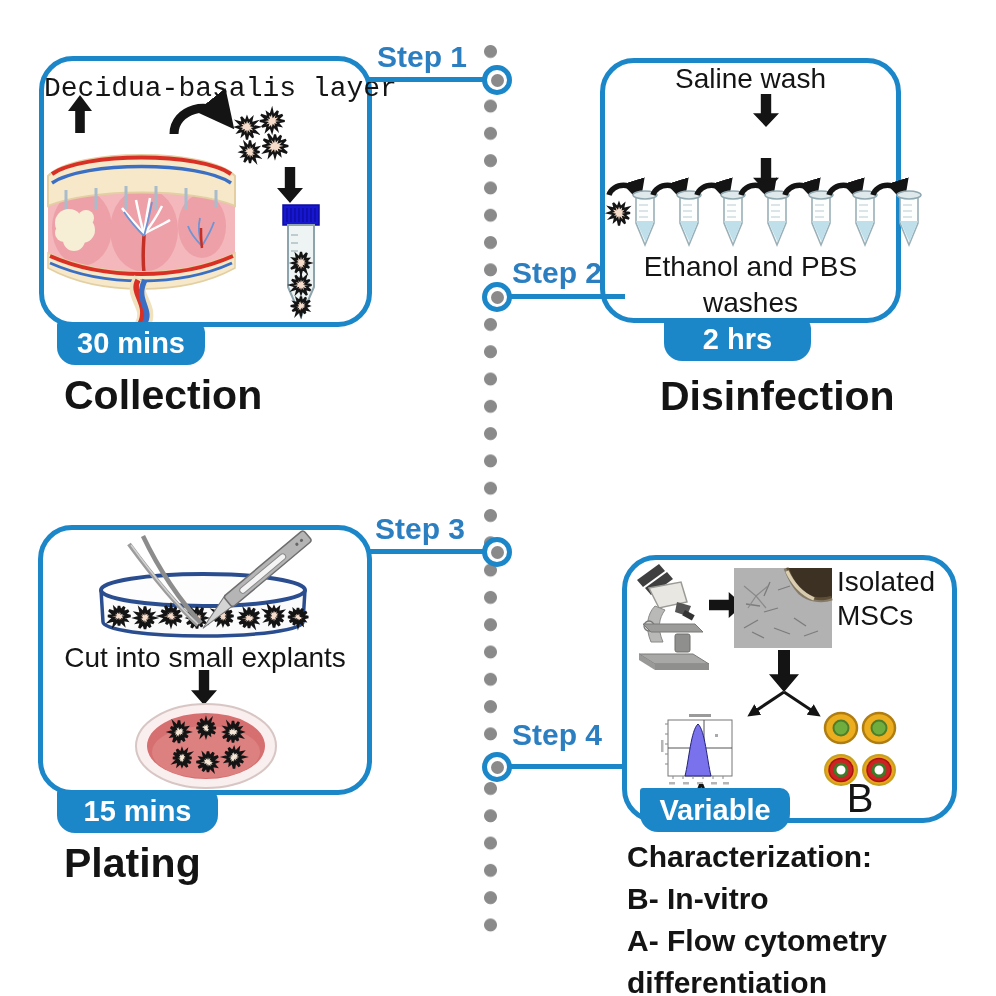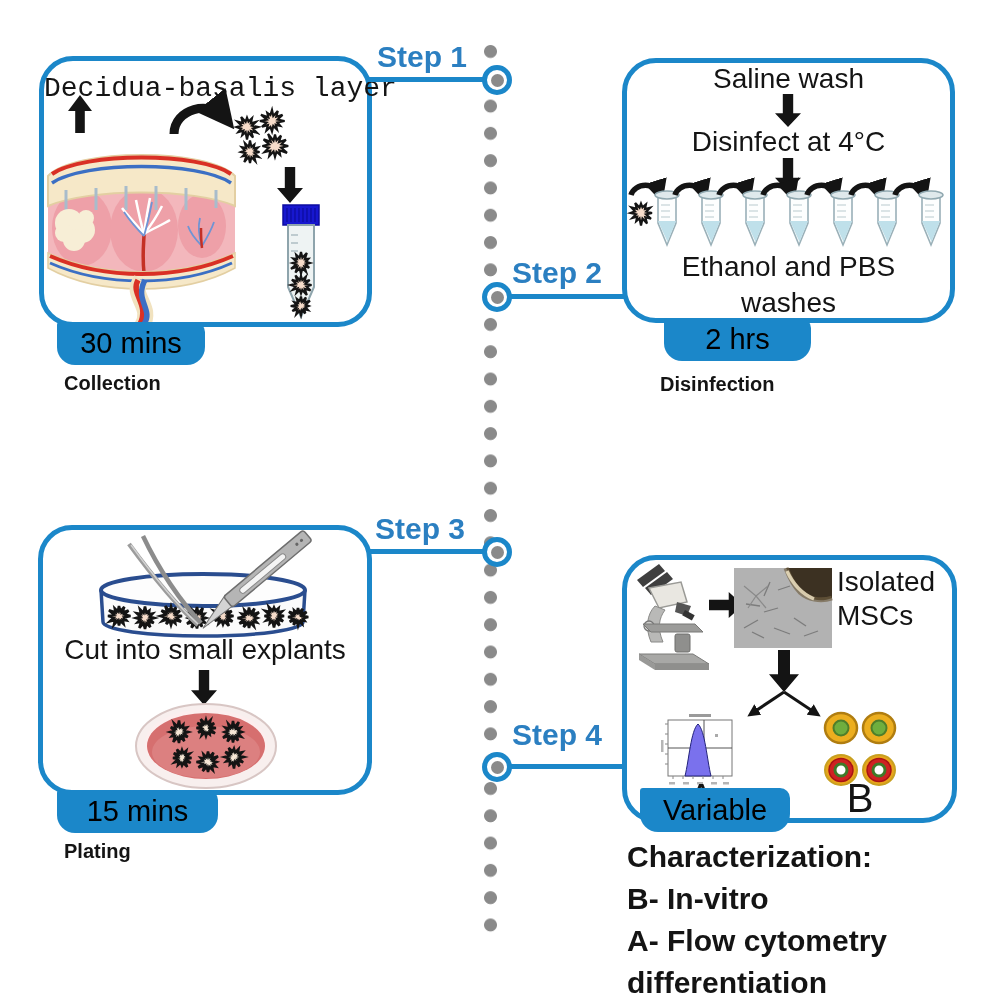--- a/index.html
+++ b/index.html
@@ -15,23 +15,23 @@
   
   .conn{position:absolute;height:5px;background:var(--accent);z-index:2;}
   .node{position:absolute;width:20px;height:20px;border:5px solid var(--accent);
         border-radius:50%;background:#fff;z-index:3;}
   .node::after{content:"";position:absolute;left:3.5px;top:3.5px;width:13px;height:13px;
         border-radius:50%;background:var(--dots);}
   .step{position:absolute;font-weight:bold;font-size:30px;color:var(--step);z-index:3;}
   
   .panel{position:absolute;box-sizing:border-box;border:5px solid var(--accent);
          border-radius:34px;background:#fff;z-index:1;}
-  .badge{position:absolute;background:var(--accent);color:#000000;font-weight:normal;font-size:29px;
+  .badge{position:absolute;background:var(--accent);color:#ffffff;font-weight:bold;font-size:29px;
          text-align:center;z-index:4;border-radius:3px 10px 18px 18px;}
-  .caption{position:absolute;font-weight:bold;font-size:20px;color:var(--ink);z-index:2;}
+  .caption{position:absolute;font-weight:bold;font-size:41px;color:var(--ink);z-index:2;}
   .cap-block{position:absolute;font-weight:bold;font-size:30px;line-height:42px;color:var(--ink);z-index:2;}
   .ptext{position:absolute;font-size:28px;color:var(--ink);white-space:nowrap;}
   .ctr{left:0;right:0;text-align:center;}
   
   .ar{position:absolute;background:var(--ink);}
   .ar-up{clip-path:polygon(50% 0,100% 42%,70% 42%,70% 100%,30% 100%,30% 42%,0 42%);}
   .ar-down{clip-path:polygon(50% 100%,100% 58%,70% 58%,70% 0,30% 0,30% 58%,0 58%);}
   .ar-right{clip-path:polygon(100% 50%,58% 0,58% 30%,0 30%,0 70%,58% 70%,58% 100%);}
   svg{position:absolute;overflow:visible;}
   .abslabel{position:absolute;font-size:40px;color:var(--ink);text-align:center;}
@@ -138,24 +138,23 @@
       <path d="M6,128 C60,152 135,152 189,128" stroke="#d93025" stroke-width="4" fill="none"></path>
       <path d="M6,135 C60,159 135,159 188,135" stroke="#3b6fc4" stroke-width="3" fill="none"></path>
       <path d="M97,152 C85,168 110,178 98,198" stroke="#f1e2bf" stroke-width="16" fill="none"></path>
       <path d="M94,152 C86,166 106,176 96,196" stroke="#d93025" stroke-width="5.5" fill="none"></path>
       <path d="M101,152 C90,172 110,182 100,196" stroke="#3b6fc4" stroke-width="5.5" fill="none"></path>
     </svg>
   </div>
   <div class="badge" style="left:57px;top:322px;width:148px;height:43px;line-height:43px;">30 mins</div>
   <div class="caption" style="left:64px;top:372px;">Collection</div>
 
-  <div class="panel" style="left:622px;top:58px;width:333px;height:265px;">
+  <div class="panel" style="left:600px;top:58px;width:301px;height:265px;">
     <div class="ptext ctr" style="top:0px;">Saline wash</div>
     <div class="ar ar-down" style="left:148px;top:31px;width:26px;height:33px;"></div>
-    <div class="ptext ctr" style="top:63px;">Disinfect at 4°C</div>
     <div class="ar ar-down" style="left:148px;top:95px;width:26px;height:34px;"></div>
     <svg style="left:2px;top:118px;" width="320" height="70" viewBox="0 0 320 70">
       <g>
           <polygon points="12.0,22.6 13.5,26.4 16.9,23.4 16.0,28.0 21.0,26.8 17.2,30.6 23.0,32.0 17.0,33.3 22.0,37.8 16.3,36.3 18.0,42.5 13.5,37.6 12.0,44.6 10.5,37.4 7.3,40.1 8.2,35.8 3.4,37.0 7.0,33.3 1.6,32.0 6.1,30.4 2.5,26.5 7.9,27.9 6.2,22.0 10.5,26.6" fill="#f6dcca" stroke="#141414" stroke-width="2.2"></polygon>
         </g>
       <g id="tubes">
           <path d="M2,14 A 15 13 0 0 1 31,14" fill="none" stroke="#141414" stroke-width="5.5" marker-end="url(#ah)"></path>
           <path d="M29,16 h18 v26 l-9,22 l-9,-22 z" fill="#fdfefe" stroke="#9ab0b8" stroke-width="1.6"></path>
           <polygon points="29,40 47,40 38.5,61" fill="#bfe0ea"></polygon>
           <ellipse cx="38" cy="14" rx="12" ry="4" fill="#dfe9ec" stroke="#90a8b0" stroke-width="1.5"></ellipse>
@@ -230,21 +229,21 @@
       <path d="M88,6 C104,40 126,72 146,93" stroke="#8c8c8c" stroke-width="4.5" fill="none"></path>
       <path d="M76,15 C97,44 121,74 143,94" stroke="#d2d2d2" stroke-width="1.4" fill="none"></path>
       <g transform="translate(146,96) rotate(-40)">
         <polygon points="0,3 38,-8 38,5" fill="#d4d4d4" stroke="#777" stroke-width="1"></polygon>
         <rect x="36" y="-8" width="104" height="14" rx="3" fill="#b5b5b5" stroke="#6e6e6e" stroke-width="1.5"></rect>
         <rect x="52" y="-3.5" width="58" height="6" rx="3" fill="#f4f4f4" stroke="#888" stroke-width="1"></rect>
         <circle cx="126" cy="-1" r="1.6" fill="#666"></circle>
           <circle cx="132" cy="-1" r="1.6" fill="#666"></circle>
       </g>
     </svg>
-    <div class="ptext ctr" style="top:104px;">Cut into small explants</div>
+    <div class="ptext ctr" style="top:112px;">Cut into small explants</div>
     <div class="ar ar-down" style="left:148px;top:140px;width:26px;height:35px;"></div>
     <svg style="left:90px;top:172px;" width="148" height="88" viewBox="0 0 148 88">
       <ellipse cx="73" cy="44" rx="70" ry="42" fill="#f8efee" stroke="#d8c6c4" stroke-width="2"></ellipse>
       <ellipse cx="73" cy="42" rx="61" ry="35" fill="#fceeee"></ellipse>
       <ellipse cx="73" cy="44" rx="59" ry="33" fill="#d66f6f"></ellipse>
       <ellipse cx="73" cy="50" rx="54" ry="26" fill="#de8585" opacity="0.75"></ellipse>
       <g>
           <polygon points="46.0,18.5 47.2,25.5 50.3,22.6 49.9,26.1 53.8,25.5 51.1,28.6 55.5,30.0 50.9,31.3 54.7,35.0 49.5,33.5 51.3,39.1 47.2,34.5 46.0,41.0 44.6,35.3 40.3,40.0 42.2,33.8 38.6,34.3 41.1,31.3 37.0,30.0 41.3,28.7 37.8,25.3 42.7,26.7 41.0,21.3 44.6,24.7" fill="#f5e6d5" stroke="#141414" stroke-width="2.5"></polygon>
         </g>
       <g>

